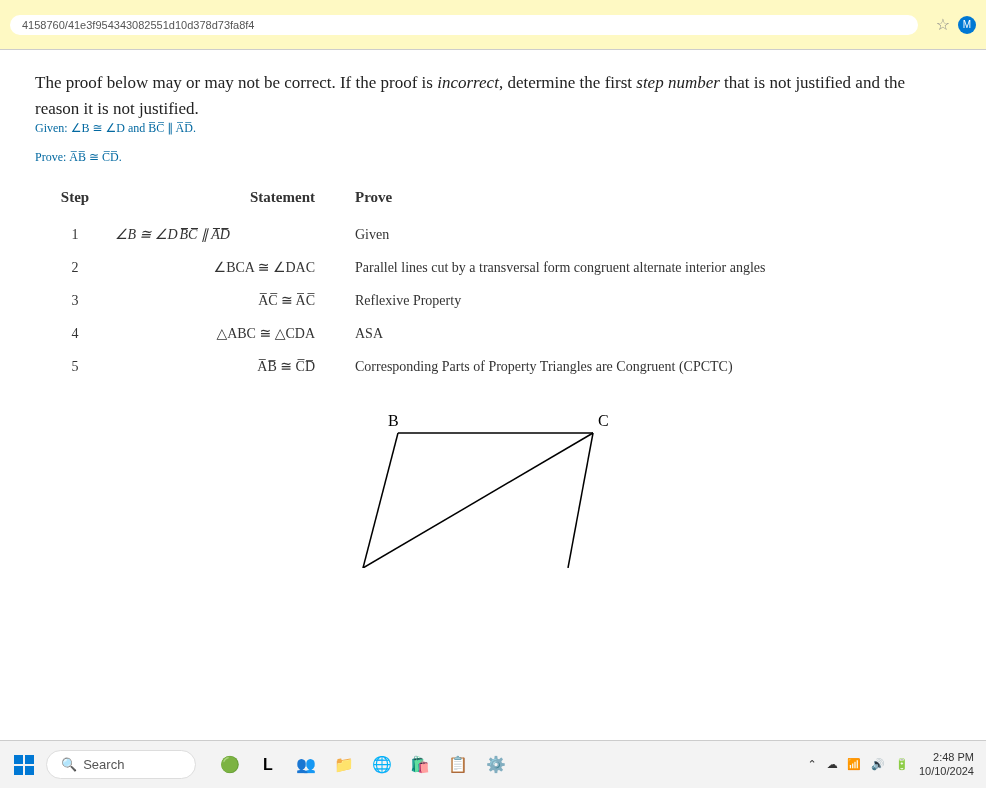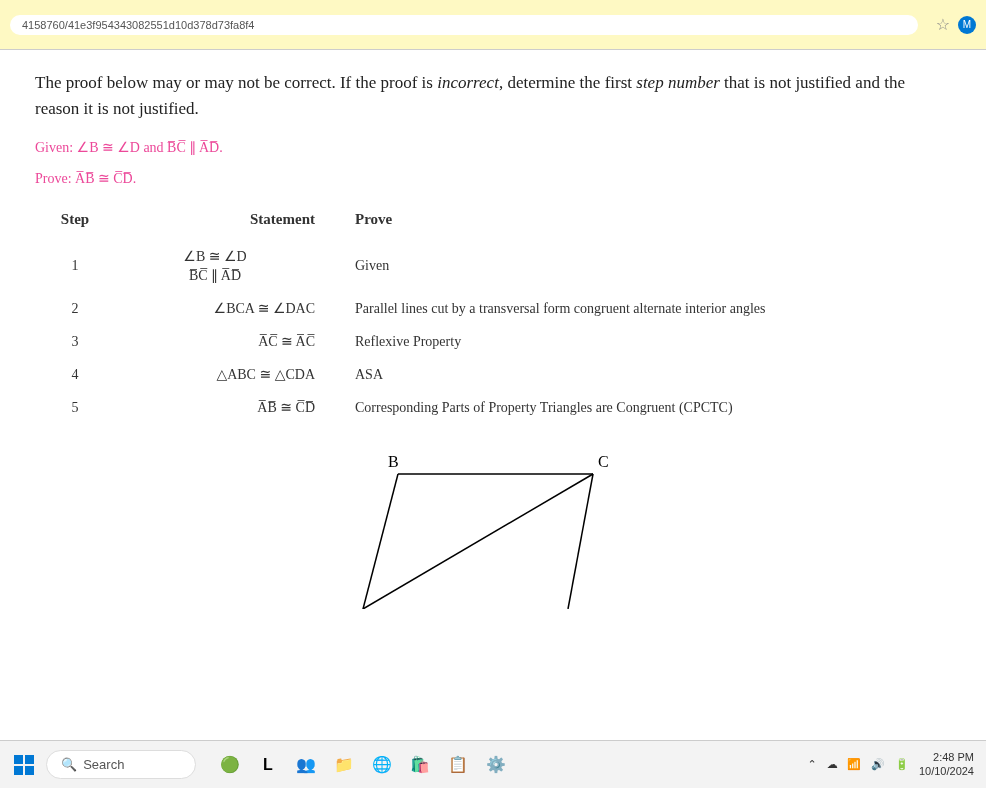--- a/index.html
+++ b/index.html
@@ -35,23 +35,23 @@
       background: #0078d4; color: #fff;
       display: flex; align-items: center; justify-content: center;
       font-size: 10px; font-family: Arial;
     }
     .content {
       background: #fff;
       padding: 20px 35px 0 35px;
       height: 690px;
       overflow: hidden;
     }
-    .intro { font-size: 17px; color: #222; line-height: 1.5; margin-bottom: 18px; }
+    .intro { font-size: 17px; color: #222; line-height: 1.5; }
     .intro em { font-style: italic; }
-    .given, .prove { font-size: 14px; color: #ec4899; margin-bottom: 14px; }
+    .given, .prove { font-size: 12px; color: #0369a1; margin-bottom: 14px; }
     .math { font-family: 'Times New Roman', serif; }
     .proof-table { margin-top: 24px; width: 100%; }
     .proof-header { display: flex; font-weight: bold; font-size: 15px; color: #333; margin-bottom: 12px; }
     .col-step { width: 80px; text-align: center; }
     .col-statement { width: 200px; text-align: right; }
     .col-reason { flex: 1; padding-left: 40px; }
     .proof-row { display: flex; align-items: center; font-size: 14px; color: #333; padding: 8px 0; }
     .proof-row .col-statement { font-family: 'Times New Roman', serif; }
     .figure-container { display: flex; justify-content: center; margin-top: 25px; }
     .taskbar {
@@ -75,21 +75,21 @@
     }
     .search-box span:first-child { margin-right: 6px; }
     .task-icons { display: flex; gap: 10px; margin-left: 20px; align-items: center; }
     .task-icon {
       width: 28px; height: 28px;
       display: flex; align-items: center; justify-content: center;
       font-size: 16px; cursor: pointer;
     }
     .tray { margin-left: auto; display: flex; align-items: center; gap: 10px; font-size: 11px; color: #333; }
     .clock { text-align: right; line-height: 1.2; }
-    .statement-stack { display:flex; flex-direction:column; gap:2px; align-items:center; }
+    .statement-stack { display:flex; flex-direction:row; gap:2px; align-items:center;font-style:italic; }
   </style>
 </head>
 <body>
 
 <div class="browser-chrome">
   <div class="url-bar">4158760/41e3f954343082551d10d378d73fa8f4</div>
   <span class="star-icon">☆</span>
   <div class="edge-badge">M</div>
 </div>
 

